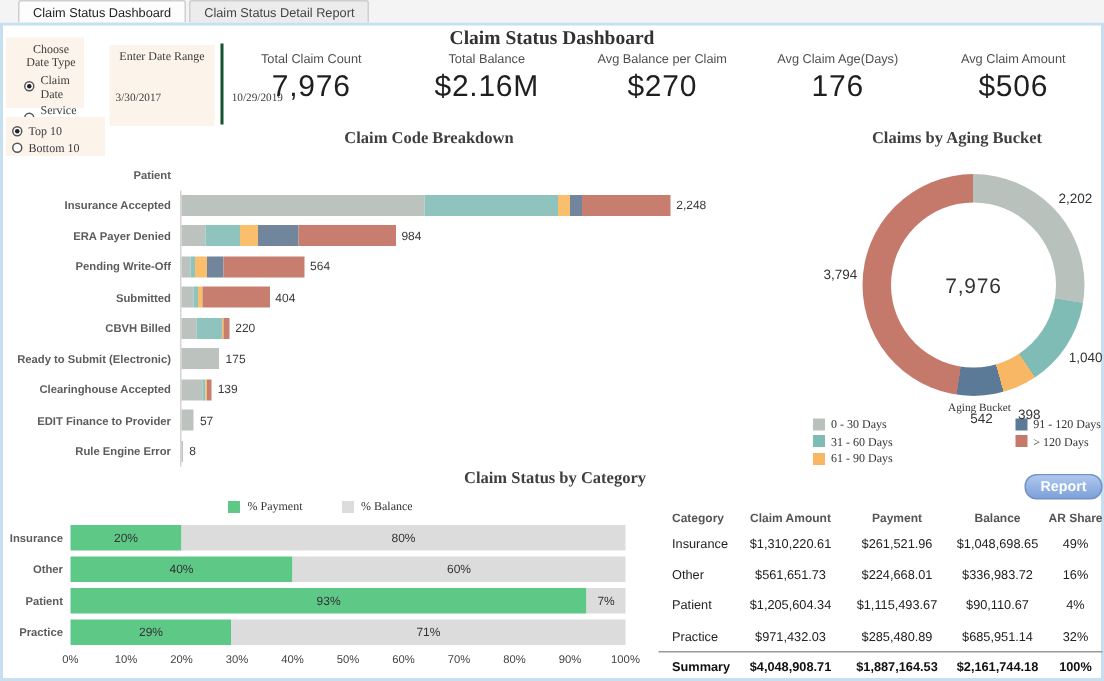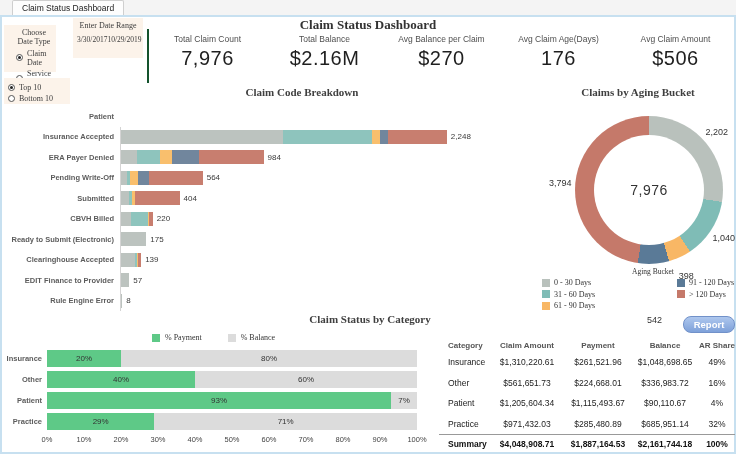--- a/index.html
+++ b/index.html
@@ -10,21 +10,21 @@
   .tab.active{background:#fdfdfd;color:#222;}
   
   .dashboard{position:absolute;left:0;top:15px;width:736px;height:439px;box-sizing:border-box;border:2px solid #c7e0f0;background:#fff;}
   .main-title{position:absolute;left:0;top:0;width:100%;text-align:center;font-family:"Liberation Serif",serif;font-weight:bold;font-size:13px;color:#323232;}
   
   .filter-box{position:absolute;background:#fcf3ea;font-family:"Liberation Serif",serif;color:#3c3c3c;padding:3px 4px;box-sizing:border-box;}
   .fb-title{font-size:8px;text-align:center;margin-bottom:2px;}
   .radio-row{display:flex;align-items:center;gap:4px;font-size:8px;margin-top:2.5px;}
   .radio{width:7px;height:7px;border:1px solid #555;border-radius:50%;background:#fff;box-sizing:border-box;flex:none;display:flex;align-items:center;justify-content:center;}
   .radio.checked::after{content:"";width:3px;height:3px;border-radius:50%;background:#222;}
-  .date-vals{display:flex;justify-content:flex-start;font-size:7.5px;margin-top:5px;}
+  .date-vals{display:flex;justify-content:flex-start;font-size:7.5px;margin-top:18px;gap:47px;}
   
   .kpis{position:absolute;left:145px;top:12px;width:585px;height:54px;display:flex;border-left:2px solid #14532d;}
   .kpi{flex:1;text-align:center;}
   .kpi-label{font-size:8.5px;color:#4f4f4f;margin-top:5px;}
   .kpi-value{font-size:20px;color:#1f1f1f;margin-top:3px;letter-spacing:.5px;}
   
   .panel-title{position:absolute;font-family:"Liberation Serif",serif;font-weight:bold;font-size:11px;color:#3f3f3f;text-align:center;}
   
   #claim-code-rows{position:absolute;left:0;top:89px;width:540px;}
   .cc-row{display:flex;align-items:center;height:20.5px;}
@@ -62,40 +62,41 @@
   .t-cell{text-align:center;white-space:nowrap;}
   .t-cell.cat{text-align:left;padding-left:9px;}
   
   #report-btn{position:absolute;left:681px;top:299px;width:50px;height:15px;border-radius:8px;border:1px solid #7191c9;background:linear-gradient(#aec7ee,#7ea1d9);color:#fff;font-size:9.5px;font-weight:bold;display:flex;align-items:center;justify-content:center;cursor:pointer;}
 </style>
 </head>
 <body>
 
 <div class="tabbar">
   <div class="tab active">Claim Status Dashboard</div>
+  <div class="tab">Claim Status Detail Report</div>
 </div>
 
 <div class="dashboard">
   <div class="main-title">Claim Status Dashboard</div>
 
   <div class="filter-box" style="left:2px;top:8px;width:52px;height:47px;padding-left:12px;">
     <div class="fb-title">Choose Date Type</div>
     <div id="date-type-options">
         <div class="radio-row">
           <span class="radio checked"></span>
           <span>Claim Date</span>
         </div>
         <div class="radio-row">
           <span class="radio"></span>
           <span>Service Date</span>
         </div>
       </div>
   </div>
 
-  <div class="filter-box" style="left:71px;top:1px;width:70px;height:40px;">
+  <div class="filter-box" style="left:71px;top:13px;width:70px;height:54px;">
     <div class="fb-title">Enter Date Range</div>
     <div class="date-vals">
       <span>3/30/2017</span>
       <span>10/29/2019</span>
     </div>
   </div>
 
   <div class="filter-box" style="left:2px;top:61px;width:66px;height:26px;padding-top:2px;">
     <div id="top-bottom-options">
         <div class="radio-row">
@@ -125,21 +126,21 @@
       <div class="kpi">
         <div class="kpi-label">Avg Claim Age(Days)</div>
         <div class="kpi-value">176</div>
       </div>
       <div class="kpi">
         <div class="kpi-label">Avg Claim Amount</div>
         <div class="kpi-value">$506</div>
       </div>
     </div>
 
-  <div class="panel-title" style="left:60px;top:69px;width:480px;">Claim Code Breakdown</div>
+  <div class="panel-title" style="left:44px;top:69px;width:480px;">Claim Code Breakdown</div>
   <div id="claim-code-rows">
       <div class="cc-row">
         <div class="cc-label">Patient</div>
       </div>
       <div class="cc-row">
         <div class="cc-label">Insurance Accepted</div>
         <div class="cc-barzone">
           <div class="cc-bar">
             <div class="cc-seg" style="width: 162.349px; background: rgb(188, 195, 191);"></div>
             <div class="cc-seg" style="width: 89.1468px; background: rgb(142, 196, 189);"></div>
@@ -272,21 +273,21 @@
             <div class="dl-item">
               <span class="swatch" style="background: rgb(197, 121, 106);"></span>
               <span>&gt; 120 Days</span>
             </div>
           </div>
       </div>
     </div>
   <div class="donut-label" style="left: 174.872px; top: 115.429px;">2,202</div>
       <div class="donut-label" style="left: 181.761px; top: 221.288px;">1,040</div>
       <div class="donut-label" style="left: 144.175px; top: 259px;">398</div>
-      <div class="donut-label" style="left: 112.395px; top: 261.836px; margin-top: 41px;">542</div>
+      <div class="donut-label" style="left: 112.395px; top: 261.836px;">542</div>
       <div class="donut-label" style="left: 18.2597px; top: 166.206px;">3,794</div>
     </div>
 
   <div class="panel-title" style="left:0;top:296px;width:736px;">Claim Status by Category</div>
   <div id="report-btn">Report</div>
 
   <div id="cat-legend">
       <div class="cl-item">
         <span class="swatch" style="background: rgb(94, 201, 135);"></span>
         <span>% Payment</span>

